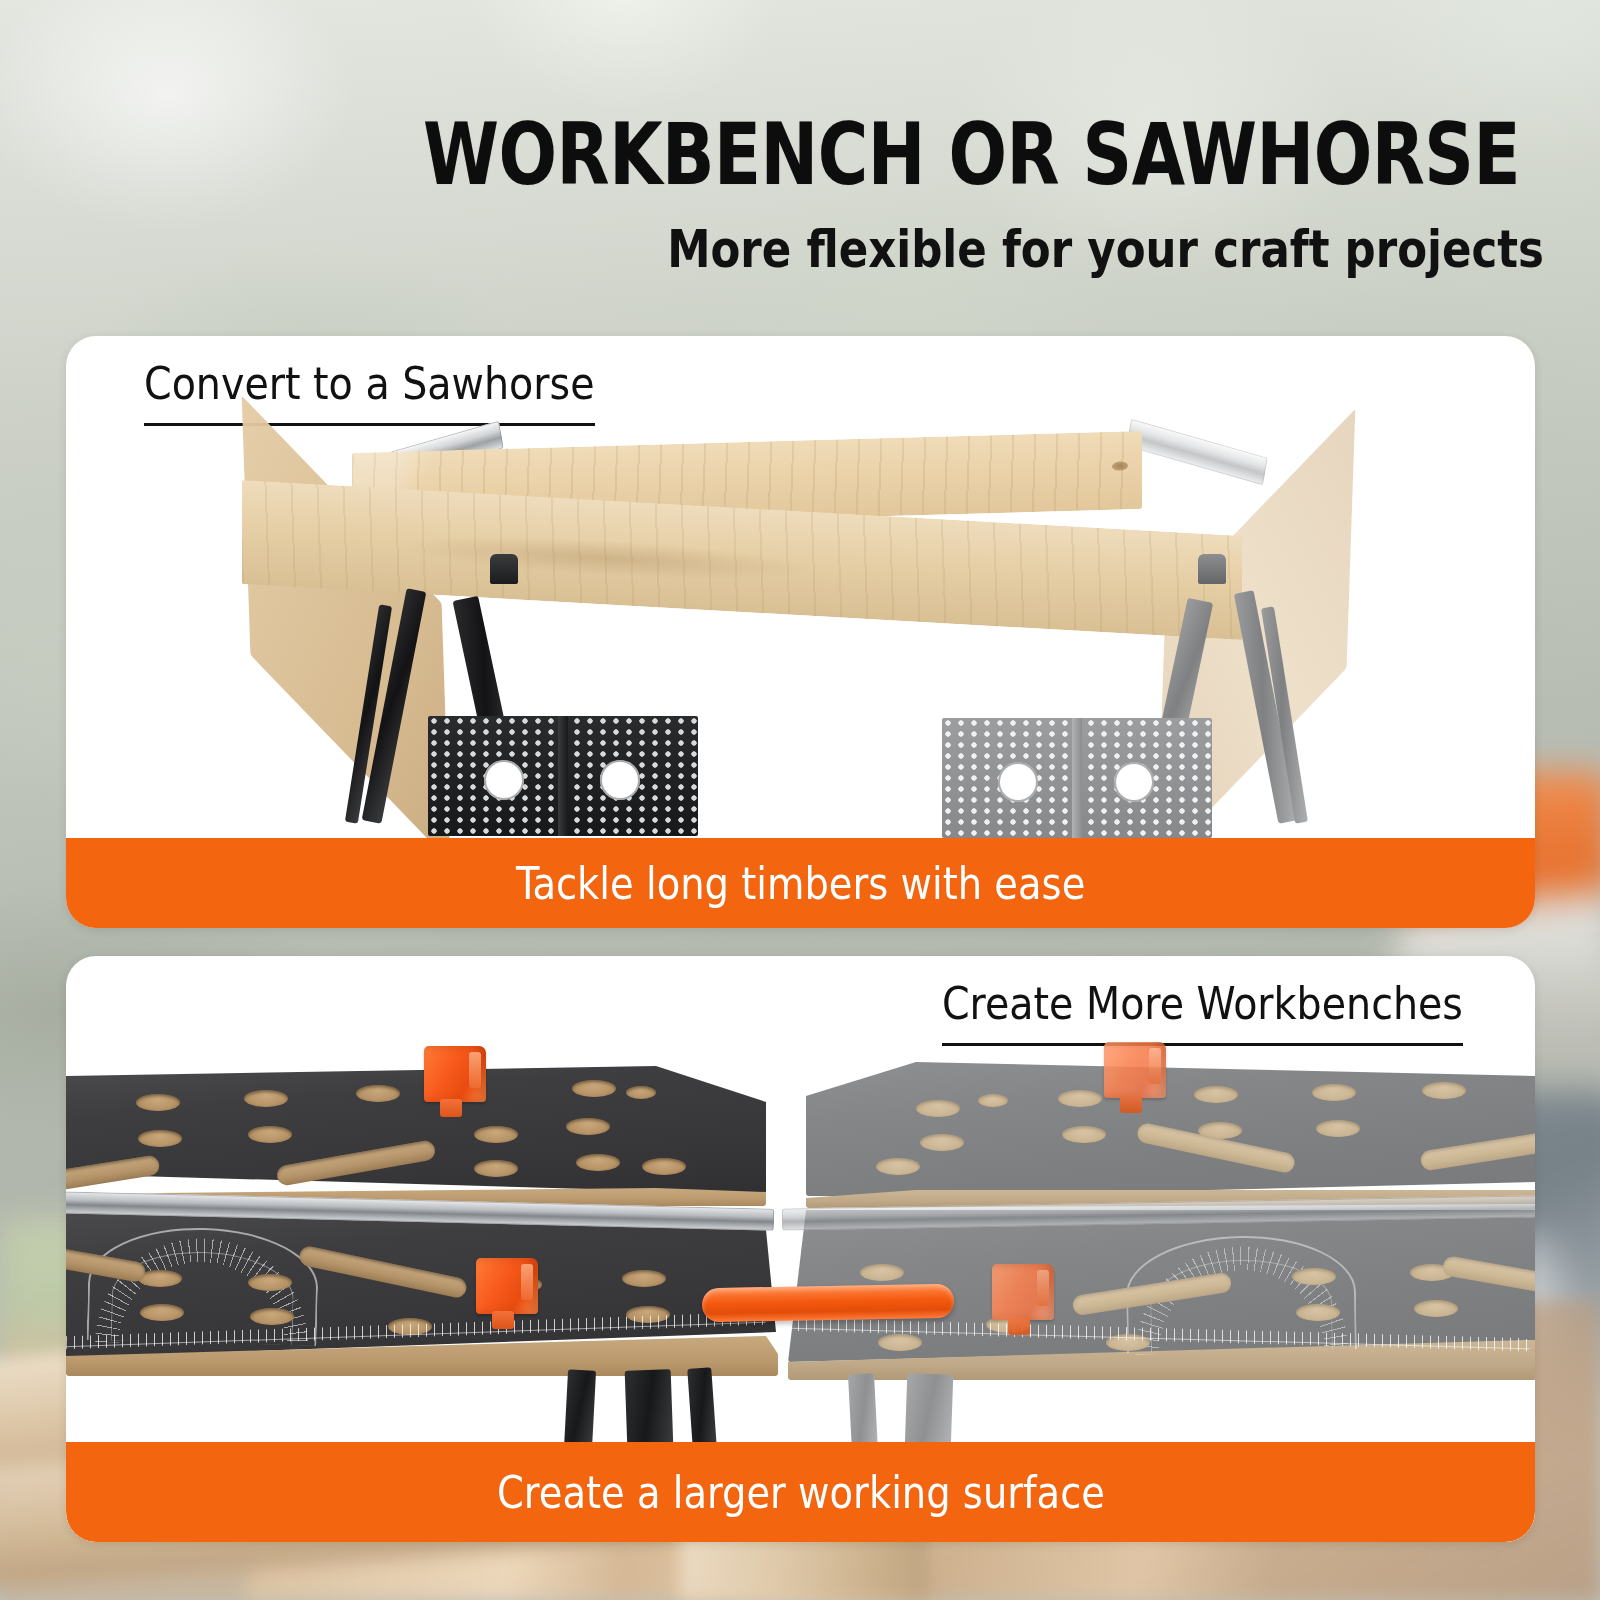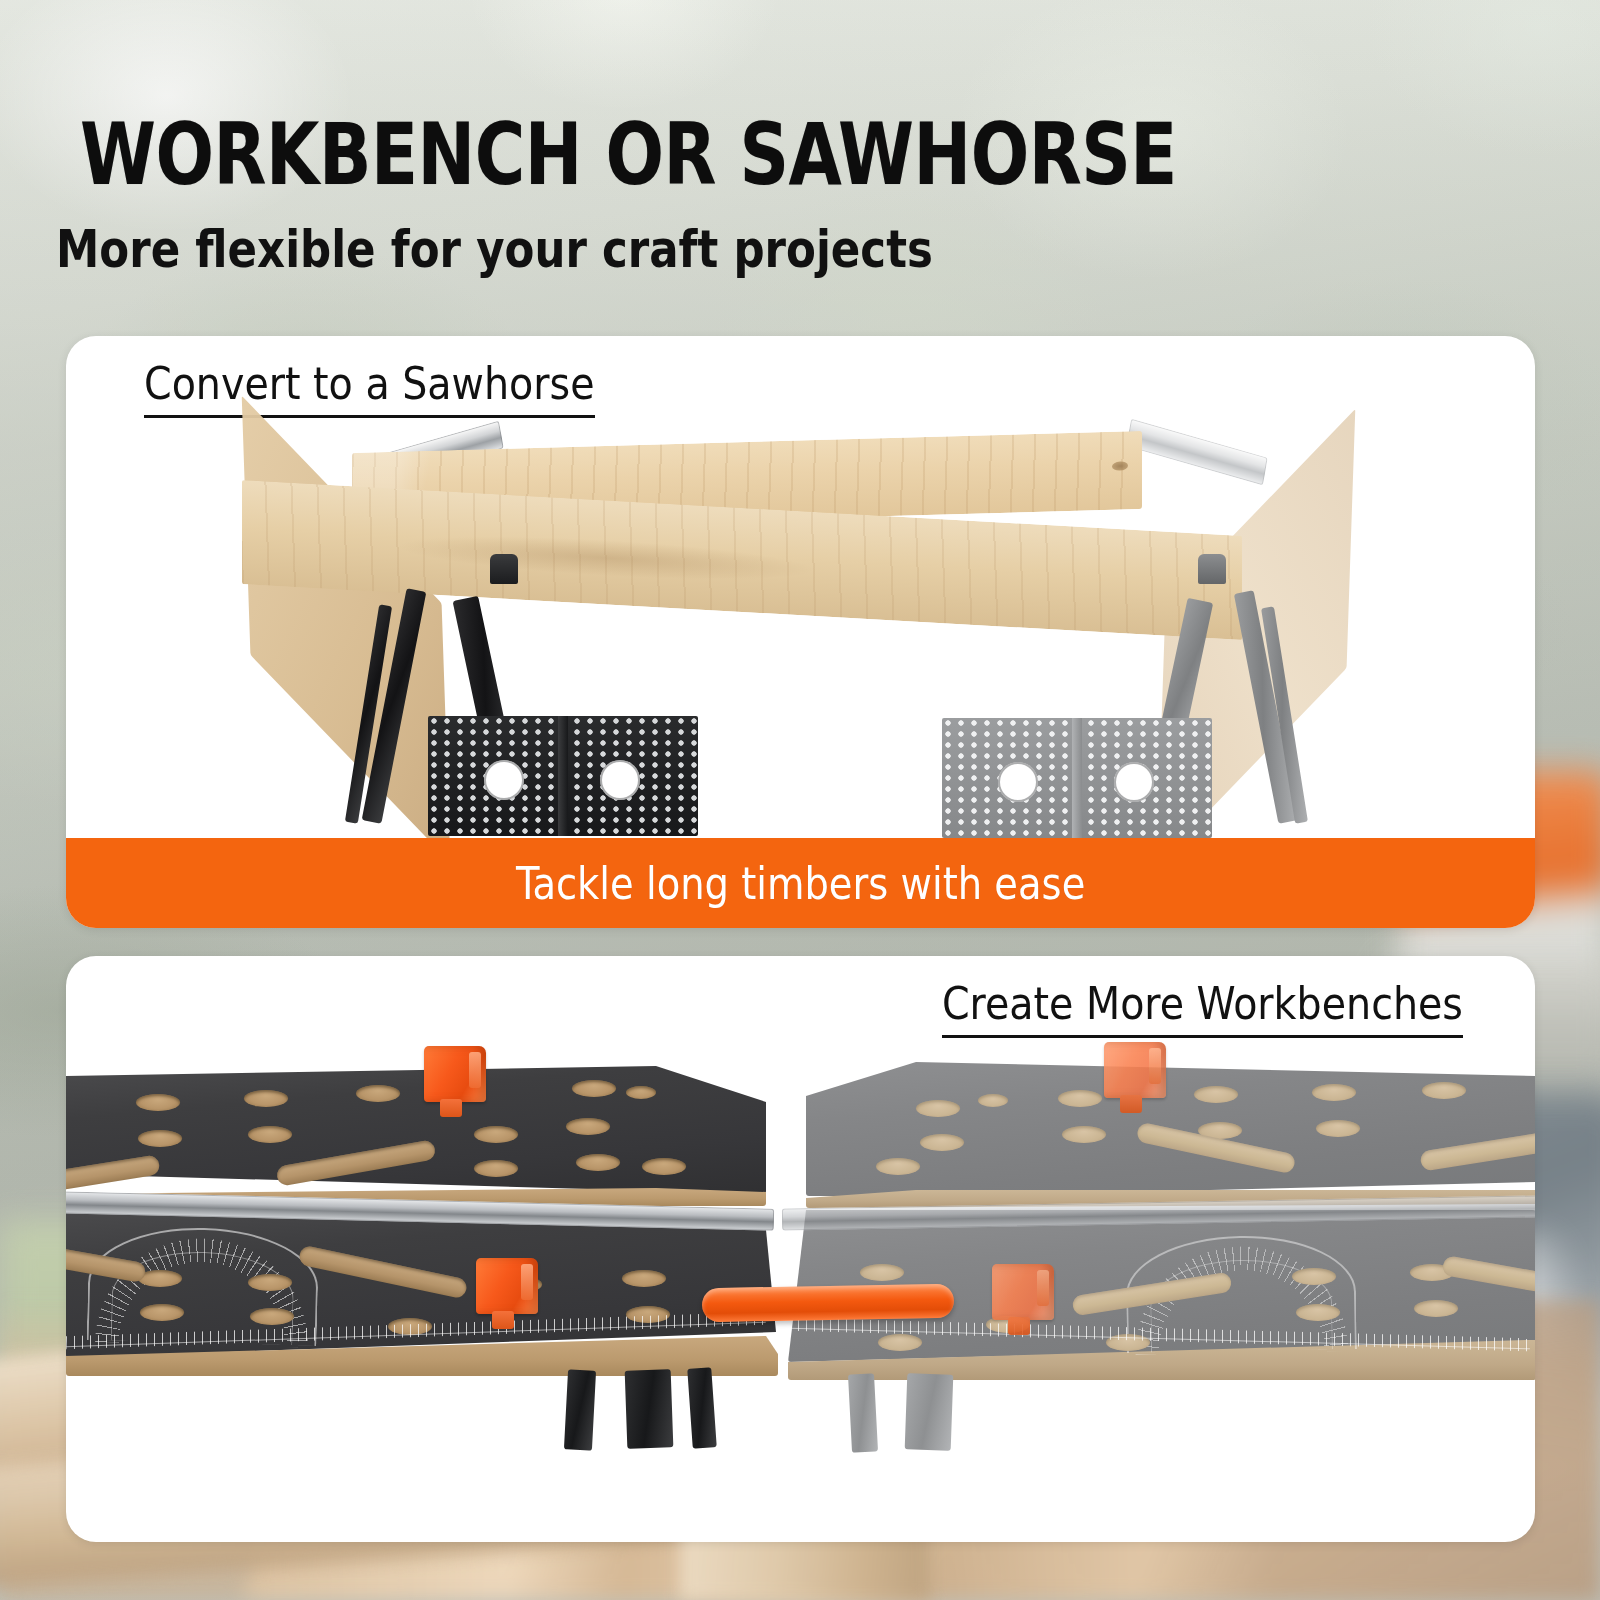--- a/index.html
+++ b/index.html
@@ -89,21 +89,21 @@
     background:radial-gradient(circle at 40% 38%, #b89468, #8d6e48 60%, #6d5436);
     filter:blur(2.5px); opacity:.85;
   }
   .bg-greenleft {
     position:absolute; left:0; bottom:180px; width:140px; height:200px;
     background:linear-gradient(180deg,#c7d4ae,#b6c79c);
     filter:blur(16px); opacity:.8;
   }
 
   
-  .header { position:absolute; top:0; left:0; right:0; z-index:5; text-align:left; }
+  .header { position:absolute; top:0; left:0; right:0; z-index:5; text-align:right; }
   .title {
     font-family:"Liberation Sans Narrow","DejaVu Sans Condensed","Liberation Sans", sans-serif;
     font-weight:bold; font-size:85px; line-height:1; letter-spacing:-.5px;
     color:#0d0d0d; margin-top:112px; transform:scaleX(.9); transform-origin:center;
     text-shadow:0 0 1px rgba(0,0,0,.25);
   }
   .subtitle {
     font-family:"Liberation Sans Narrow","DejaVu Sans Condensed","Liberation Sans", sans-serif;
     font-weight:bold; font-size:52px; line-height:1; color:#111;
     margin-top:26px; transform:scaleX(.93); transform-origin:center;
@@ -116,21 +116,21 @@
     box-shadow:0 2px 10px rgba(0,0,0,.10);
   }
   #card1 { top:336px; height:592px; }
   #card2 { top:956px; height:586px; }
 
   .card-head { position:relative; height:92px; }
   .card-title {
     position:absolute; top:26px;
     font-family:"Liberation Sans Narrow","DejaVu Sans Condensed","Liberation Sans", sans-serif;
     font-size:44px; color:#111; line-height:1;
-    border-bottom:3px solid #111; padding-bottom:9px; white-space:nowrap;
+    border-bottom:3px solid #111; padding-bottom:17px; white-space:nowrap;
   }
   #card1 .card-title { left:78px; }
   #card2 .card-title { right:72px; }
 
   .caption-bar {
     position:absolute; left:0; right:0; bottom:0; height:90px;
     background:#f4650f; display:flex; align-items:center; justify-content:center;
   }
   #card2 .caption-bar { height:100px; border-radius:0 0 30px 30px; }
   .caption-text {
@@ -514,13 +514,16 @@
           <div class="stem"></div>
         </div>
 
       <div class="bench-leg faded" style="left:44px; top:326px; width:26px; height:78px; transform:rotate(-3deg);"></div>
       <div class="bench-leg faded" style="left:100px; top:326px; width:46px; height:76px; transform:rotate(2deg);"></div>
     </div>
 
     <div class="connector" style="left:636px; top:238px; transform:rotate(-1deg);"></div>
   </div>
 
+  <div class="caption-bar">
+    <span class="caption-text">Create a larger working surface</span>
+  </div>
 </div>
 
 </body></html>

